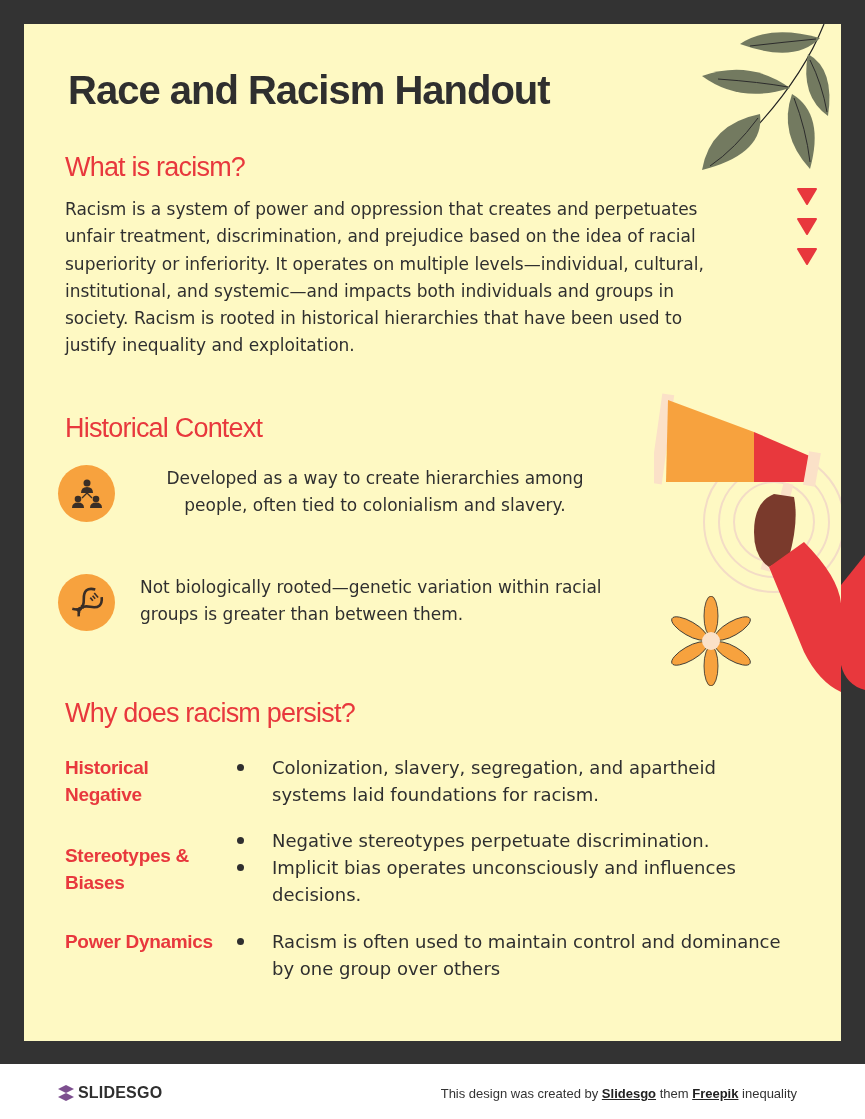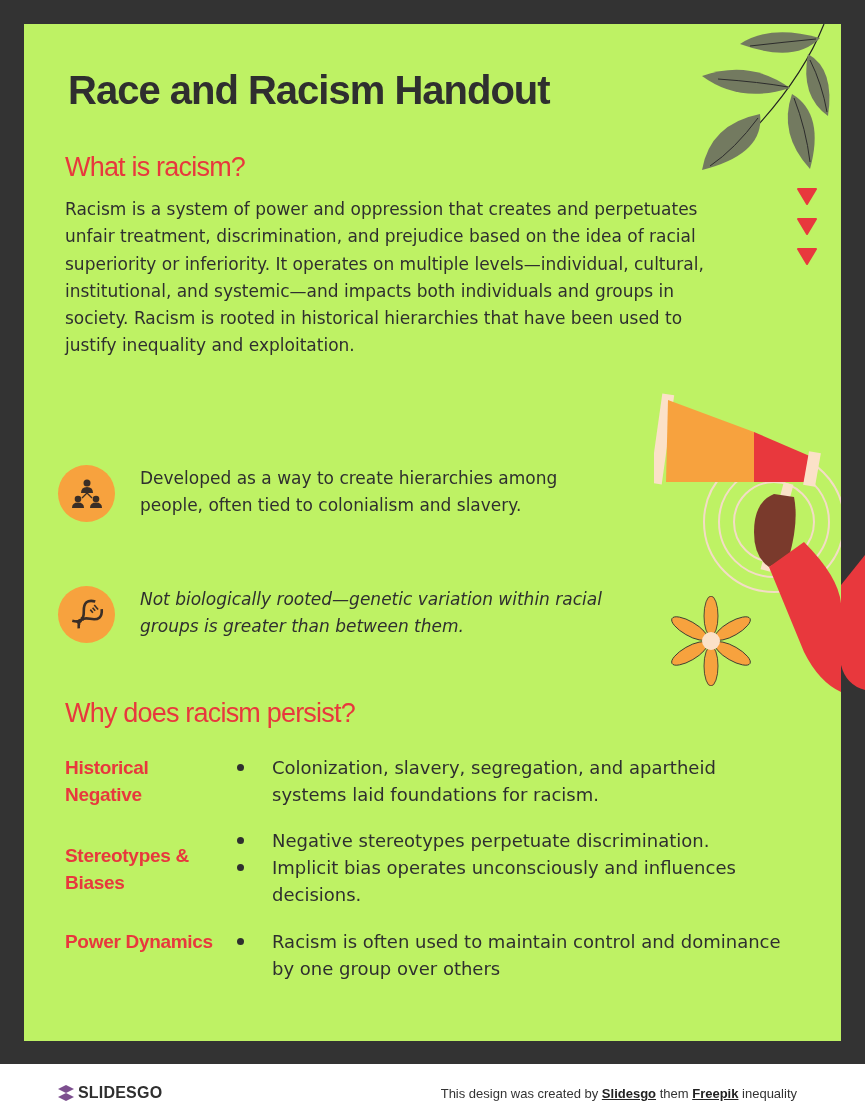--- a/index.html
+++ b/index.html
@@ -7,21 +7,21 @@
     width: 865px; height: 1119px; position: relative; overflow: hidden;
     background: #ffffff;
     font-family: "DejaVu Sans", sans-serif;
   }
   .frame {
     position: absolute; left: 0; top: 0; width: 865px; height: 1064px;
     background: #333333;
   }
   .page {
     position: absolute; left: 24px; top: 24px; width: 817px; height: 1017px;
-    background: #bef264; overflow: hidden;
+    background: #fef9c3; overflow: hidden;
   }
   .title {
     position: absolute; left: 44px; top: 44px;
     font-family: "Liberation Sans", sans-serif; font-weight: 700;
     font-size: 40px; color: #2f2f2f; letter-spacing: -1px;
     transform: scaleX(1.0); white-space: nowrap;
   }
   .h2 {
     position: absolute; left: 41px;
     font-family: "Liberation Sans", sans-serif; font-weight: 400;
@@ -77,37 +77,38 @@
 
 <div class="frame"></div>
 
 <div class="page">
 
   <div class="title">Race and Racism Handout</div>
 
   <div class="h2" style="top:128px;">What is racism?</div>
   <div class="body-text">Racism is a system of power and oppression that creates and perpetuates unfair treatment, discrimination, and prejudice based on the idea of racial superiority or inferiority. It operates on multiple levels—individual, cultural, institutional, and systemic—and impacts both individuals and groups in society. Racism is rooted in historical hierarchies that have been used to justify inequality and exploitation.</div>
 
-
-  <div class="hc-item" style="top:441px;">
+  <div class="h2" style="top:389px;">Historical Context</div>
+
+  <div class="hc-item" style="top:441px;text-align:center;">
     <div class="hc-icon">
       <svg width="34" height="34" viewBox="0 0 34 34">
         <circle cx="17" cy="6" r="3.5" fill="#3a2e26"></circle>
         <path d="M11 16 Q11 10 17 10 Q23 10 23 16 Z" fill="#3a2e26"></path>
         <path d="M17 16 L12 21 M17 16 L22 21" stroke="#3a2e26" stroke-width="1.4" fill="none"></path>
         <circle cx="8" cy="22" r="3.3" fill="#3a2e26"></circle>
         <path d="M2 31 Q2 25.5 8 25.5 Q14 25.5 14 31 Z" fill="#3a2e26"></path>
         <circle cx="26" cy="22" r="3.3" fill="#3a2e26"></circle>
         <path d="M20 31 Q20 25.5 26 25.5 Q32 25.5 32 31 Z" fill="#3a2e26"></path>
       </svg>
     </div>
     <div class="hc-text">Developed as a way to create hierarchies among people, often tied to colonialism and slavery.</div>
   </div>
 
-  <div class="hc-item" style="top:562px;font-style:italic;">
+  <div class="hc-item" style="top:550px;">
     <div class="hc-icon">
       <svg width="34" height="34" viewBox="0 0 34 34">
         <g transform="rotate(-40 17 17)">
           <path d="M2 12 Q9 22 17 12 Q25 2 32 12" stroke="#3a2e26" stroke-width="2.6" fill="none"></path>
           <path d="M2 22 Q9 12 17 22 Q25 32 32 22" stroke="#3a2e26" stroke-width="2.6" fill="none"></path>
           <g stroke="#3a2e26" stroke-width="1.6">
             <line x1="5" y1="14" x2="5" y2="20"></line>
               <line x1="8" y1="15" x2="8" y2="19"></line>
             <line x1="11" y1="15" x2="11" y2="19"></line>
               <line x1="23" y1="15" x2="23" y2="19"></line>

